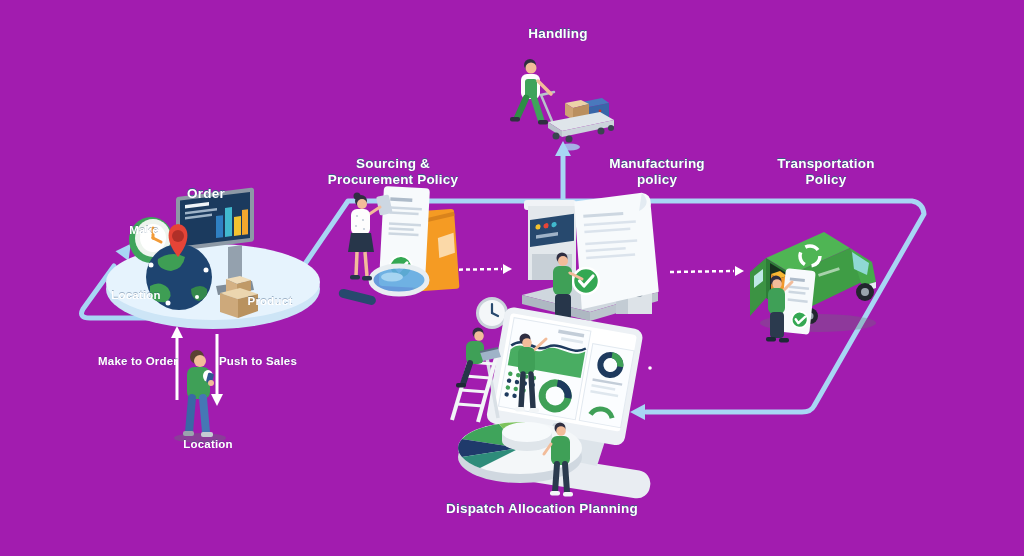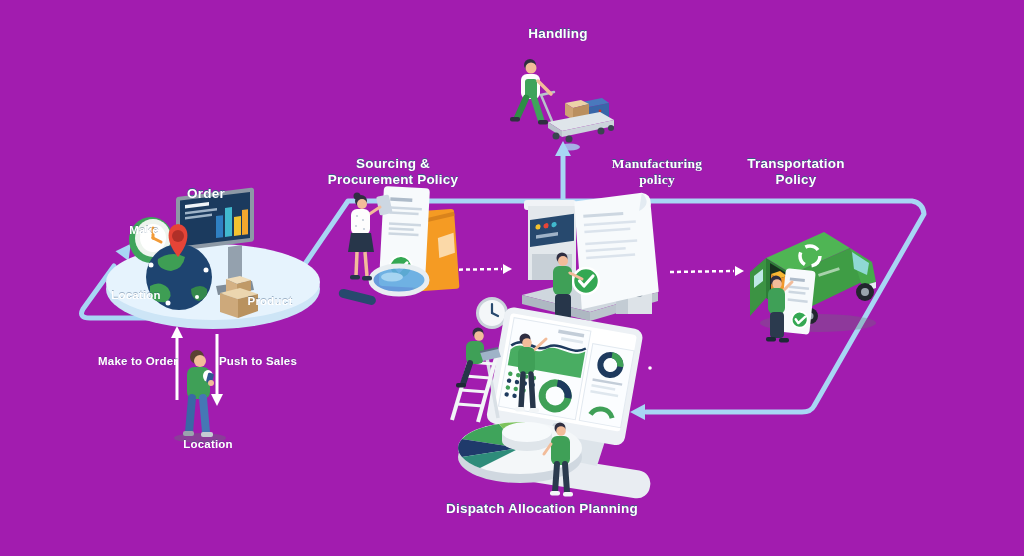--- a/index.html
+++ b/index.html
@@ -402,18 +402,18 @@
   <div class="lbl h" style="left:558px;top:26px;">Handling</div>
   <div class="lbl h" style="left:206px;top:186px;">Order</div>
   <div class="lbl s" style="left:144px;top:224px;">Make</div>
   <div class="lbl s" style="left:270px;top:265px;margin-top:30px;">Product</div>
   <div class="lbl s" style="left:136px;top:289px;">Location</div>
   <div class="lbl s" style="left:138px;top:355px;">Make to Order</div>
   <div class="lbl s" style="left:258px;top:355px;">Push to Sales</div>
   <div class="lbl s" style="left:208px;top:438px;">Location</div>
   <div class="lbl h" style="left:393px;top:156px;">Sourcing &amp;
 Procurement Policy</div>
-  <div class="lbl h" style="left:657px;top:156px;font-family:Liberation Serif, serif;">Manufacturing
+  <div class="lbl h" style="left:657px;top:156px;">Manufacturing
 policy</div>
-  <div class="lbl h" style="left:796px;top:156px;">Transportation
+  <div class="lbl h" style="left:826px;top:156px;">Transportation
 Policy</div>
   <div class="lbl h" style="left:542px;top:501px;">Dispatch Allocation Planning</div>
 </div>
 
 </body></html>

